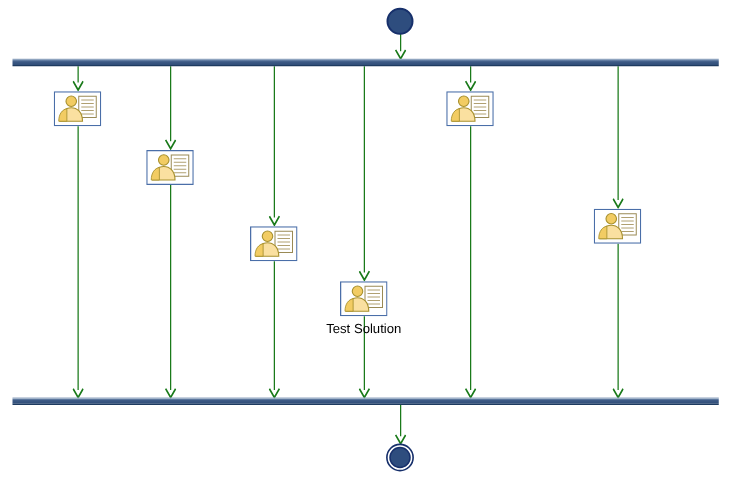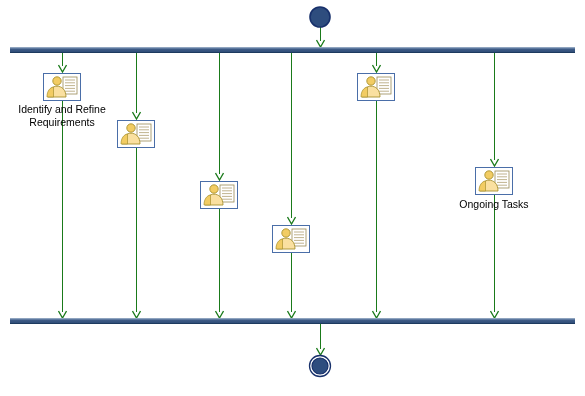--- a/index.html
+++ b/index.html
@@ -127,22 +127,20 @@
       <rect x="20" y="4" width="14" height="17" fill="#ffffff" stroke="#9a8a55" stroke-width="0.8"></rect>
       <line x1="22" x2="32" y1="7" y2="7" stroke="#b0a071" stroke-width="0.8"></line>
       <line x1="22" x2="32" y1="9.8" y2="9.8" stroke="#b0a071" stroke-width="0.8"></line>
       <line x1="22" x2="32" y1="12.6" y2="12.6" stroke="#b0a071" stroke-width="0.8"></line>
       <line x1="22" x2="32" y1="15.399999999999999" y2="15.399999999999999" stroke="#b0a071" stroke-width="0.8"></line>
       <line x1="22" x2="32" y1="18.2" y2="18.2" stroke="#b0a071" stroke-width="0.8"></line>
       <circle cx="14" cy="8" r="4.2" fill="#f2cc63" stroke="#a8912f" stroke-width="0.9"></circle>
       <path d="M5 24 C5 16.5 9.5 13.2 14 13.2 C18.5 13.2 23 16.5 23 24 Z" fill="#fae0a0" stroke="#a8912f" stroke-width="0.9"></path>
       <path d="M4 24 C4 18 7 14.5 10.5 14 L10.5 24 Z" fill="#f2cc63" stroke="#a8912f" stroke-width="0.7"></path>
     </svg>
-    <div class="activity-label" style="left: 2px; top: 103px; width: 120px; color: rgb(0, 0, 0);">Identify and Refine
-Requirements</div>
     <svg class="activity-icon" viewBox="0 0 38 28" style="left: 117px; top: 120px;">
       <rect x="0.5" y="0.5" width="37" height="27" fill="#ffffff" stroke="#4a6ea8" stroke-width="1"></rect>
       <rect x="20" y="4" width="14" height="17" fill="#ffffff" stroke="#9a8a55" stroke-width="0.8"></rect>
       <line x1="22" x2="32" y1="7" y2="7" stroke="#b0a071" stroke-width="0.8"></line>
       <line x1="22" x2="32" y1="9.8" y2="9.8" stroke="#b0a071" stroke-width="0.8"></line>
       <line x1="22" x2="32" y1="12.6" y2="12.6" stroke="#b0a071" stroke-width="0.8"></line>
       <line x1="22" x2="32" y1="15.399999999999999" y2="15.399999999999999" stroke="#b0a071" stroke-width="0.8"></line>
       <line x1="22" x2="32" y1="18.2" y2="18.2" stroke="#b0a071" stroke-width="0.8"></line>
       <circle cx="14" cy="8" r="4.2" fill="#f2cc63" stroke="#a8912f" stroke-width="0.9"></circle>
       <path d="M5 24 C5 16.5 9.5 13.2 14 13.2 C18.5 13.2 23 16.5 23 24 Z" fill="#fae0a0" stroke="#a8912f" stroke-width="0.9"></path>
@@ -165,20 +163,21 @@
       <rect x="20" y="4" width="14" height="17" fill="#ffffff" stroke="#9a8a55" stroke-width="0.8"></rect>
       <line x1="22" x2="32" y1="7" y2="7" stroke="#b0a071" stroke-width="0.8"></line>
       <line x1="22" x2="32" y1="9.8" y2="9.8" stroke="#b0a071" stroke-width="0.8"></line>
       <line x1="22" x2="32" y1="12.6" y2="12.6" stroke="#b0a071" stroke-width="0.8"></line>
       <line x1="22" x2="32" y1="15.399999999999999" y2="15.399999999999999" stroke="#b0a071" stroke-width="0.8"></line>
       <line x1="22" x2="32" y1="18.2" y2="18.2" stroke="#b0a071" stroke-width="0.8"></line>
       <circle cx="14" cy="8" r="4.2" fill="#f2cc63" stroke="#a8912f" stroke-width="0.9"></circle>
       <path d="M5 24 C5 16.5 9.5 13.2 14 13.2 C18.5 13.2 23 16.5 23 24 Z" fill="#fae0a0" stroke="#a8912f" stroke-width="0.9"></path>
       <path d="M4 24 C4 18 7 14.5 10.5 14 L10.5 24 Z" fill="#f2cc63" stroke="#a8912f" stroke-width="0.7"></path>
     </svg>
+    <div class="activity-label" style="left: 243px; top: 257px; width: 96px; color: rgb(0, 0, 0);">Test Solution</div>
     <svg class="activity-icon" viewBox="0 0 38 28" style="left: 357px; top: 73px;">
       <rect x="0.5" y="0.5" width="37" height="27" fill="#ffffff" stroke="#4a6ea8" stroke-width="1"></rect>
       <rect x="20" y="4" width="14" height="17" fill="#ffffff" stroke="#9a8a55" stroke-width="0.8"></rect>
       <line x1="22" x2="32" y1="7" y2="7" stroke="#b0a071" stroke-width="0.8"></line>
       <line x1="22" x2="32" y1="9.8" y2="9.8" stroke="#b0a071" stroke-width="0.8"></line>
       <line x1="22" x2="32" y1="12.6" y2="12.6" stroke="#b0a071" stroke-width="0.8"></line>
       <line x1="22" x2="32" y1="15.399999999999999" y2="15.399999999999999" stroke="#b0a071" stroke-width="0.8"></line>
       <line x1="22" x2="32" y1="18.2" y2="18.2" stroke="#b0a071" stroke-width="0.8"></line>
       <circle cx="14" cy="8" r="4.2" fill="#f2cc63" stroke="#a8912f" stroke-width="0.9"></circle>
       <path d="M5 24 C5 16.5 9.5 13.2 14 13.2 C18.5 13.2 23 16.5 23 24 Z" fill="#fae0a0" stroke="#a8912f" stroke-width="0.9"></path>
@@ -189,14 +188,13 @@
       <rect x="20" y="4" width="14" height="17" fill="#ffffff" stroke="#9a8a55" stroke-width="0.8"></rect>
       <line x1="22" x2="32" y1="7" y2="7" stroke="#b0a071" stroke-width="0.8"></line>
       <line x1="22" x2="32" y1="9.8" y2="9.8" stroke="#b0a071" stroke-width="0.8"></line>
       <line x1="22" x2="32" y1="12.6" y2="12.6" stroke="#b0a071" stroke-width="0.8"></line>
       <line x1="22" x2="32" y1="15.399999999999999" y2="15.399999999999999" stroke="#b0a071" stroke-width="0.8"></line>
       <line x1="22" x2="32" y1="18.2" y2="18.2" stroke="#b0a071" stroke-width="0.8"></line>
       <circle cx="14" cy="8" r="4.2" fill="#f2cc63" stroke="#a8912f" stroke-width="0.9"></circle>
       <path d="M5 24 C5 16.5 9.5 13.2 14 13.2 C18.5 13.2 23 16.5 23 24 Z" fill="#fae0a0" stroke="#a8912f" stroke-width="0.9"></path>
       <path d="M4 24 C4 18 7 14.5 10.5 14 L10.5 24 Z" fill="#f2cc63" stroke="#a8912f" stroke-width="0.7"></path>
     </svg>
-    <div class="activity-label" style="left: 441px; top: 198px; width: 106px; color: rgb(0, 0, 0);">Ongoing Tasks</div>
   </div>
 
 </body></html>

